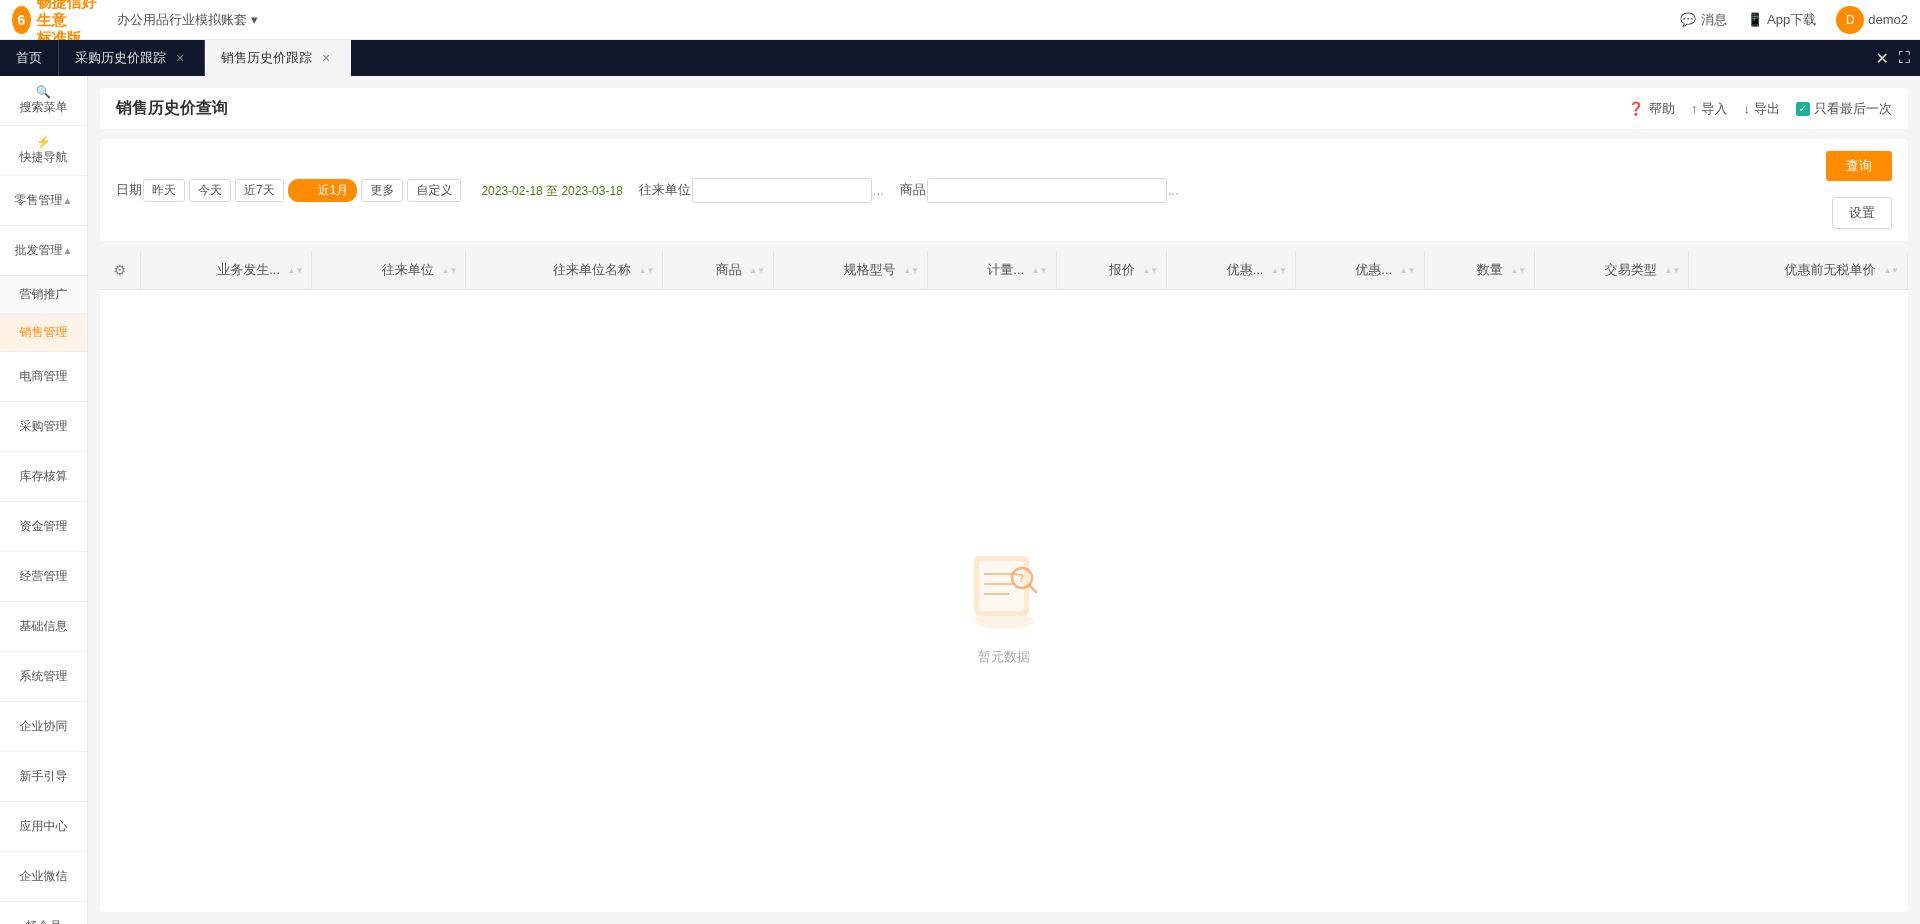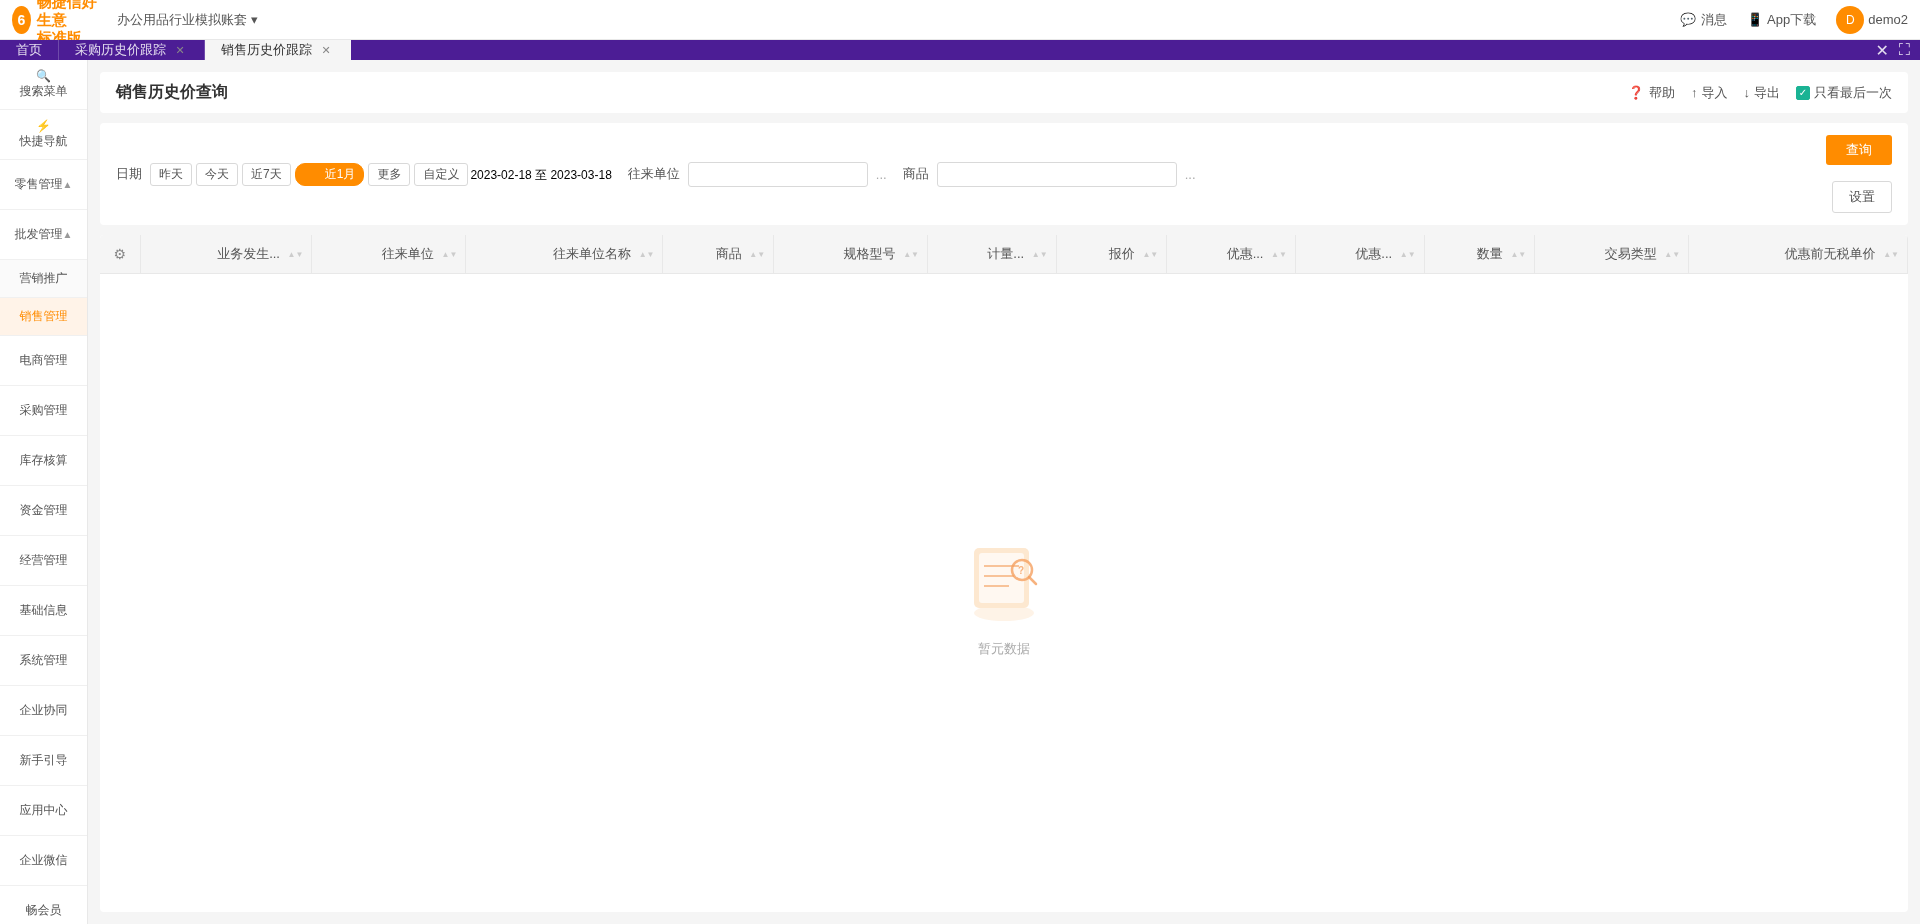--- a/index.html
+++ b/index.html
@@ -72,22 +72,22 @@
       background: #ff8c00;
       display: flex;
       align-items: center;
       justify-content: center;
       color: white;
       font-size: 12px;
     }
 
     
     .tab-bar {
-      height: 20px;
-      background: #4c1d95;
+      height: 36px;
+      background: #0f172a;
       display: flex;
       align-items: stretch;
       flex-shrink: 0;
     }
     .tab-item {
       display: flex;
       align-items: center;
       padding: 0 16px;
       gap: 6px;
       font-size: 13px;
@@ -242,21 +242,21 @@
       padding: 12px 16px;
       border-radius: 4px;
       display: flex;
       align-items: center;
       gap: 16px;
       flex-wrap: wrap;
     }
     .filter-group {
       display: flex;
       align-items: center;
-      gap: 8px;
+      gap: 1px;
     }
     .filter-label {
       font-size: 13px;
       color: #555;
       white-space: nowrap;
     }
     .date-buttons {
       display: flex;
       align-items: center;
       gap: 4px;
@@ -272,22 +272,23 @@
     }
     .date-btn.active {
       background: #ff8c00;
       border-color: #ff8c00;
       color: #fff;
       border-radius: 10px;
       padding-left: 29px;
     }
     .date-range {
       font-size: 12px;
-      color: #000000;
+      color: #4d7c0f;
       margin-top: 4px;
+      margin-left: 18px;
     }
     .date-filter-col {
       display: flex;
       flex-direction: row;
       gap: 2px;
     }
     .filter-input {
       border: 1px solid #d9d9d9;
       border-radius: 3px;
       padding: 4px 8px;

